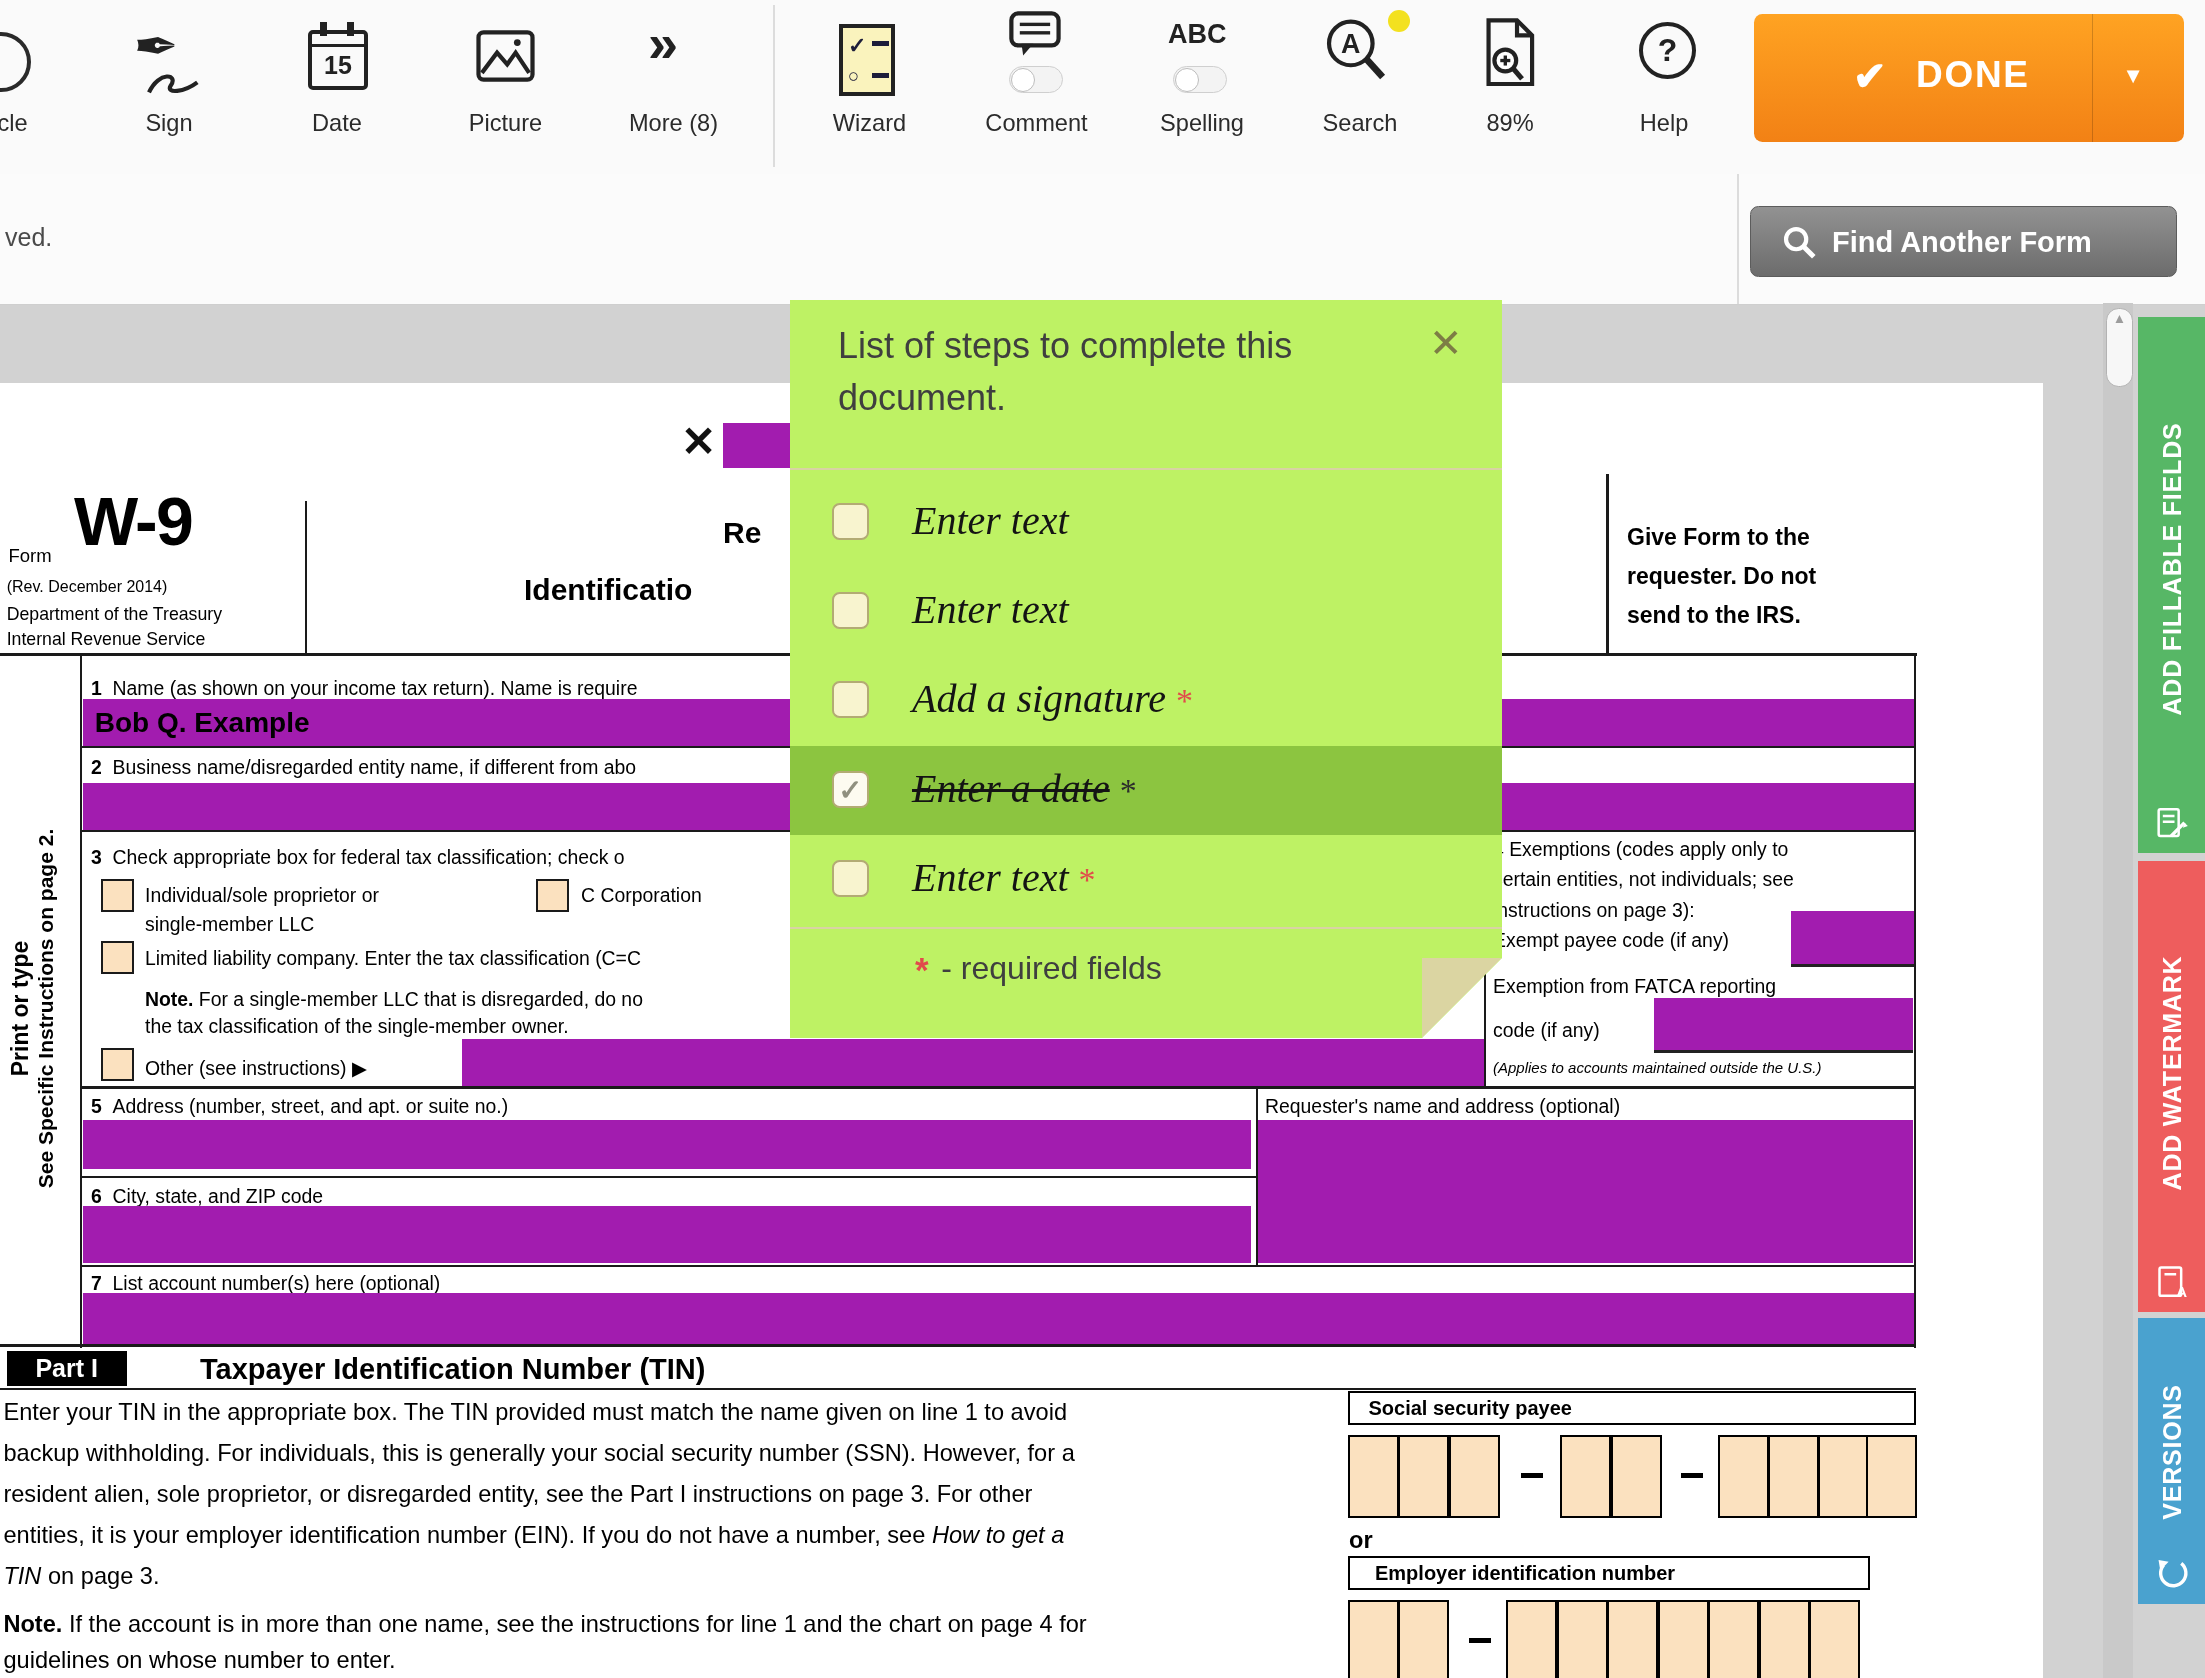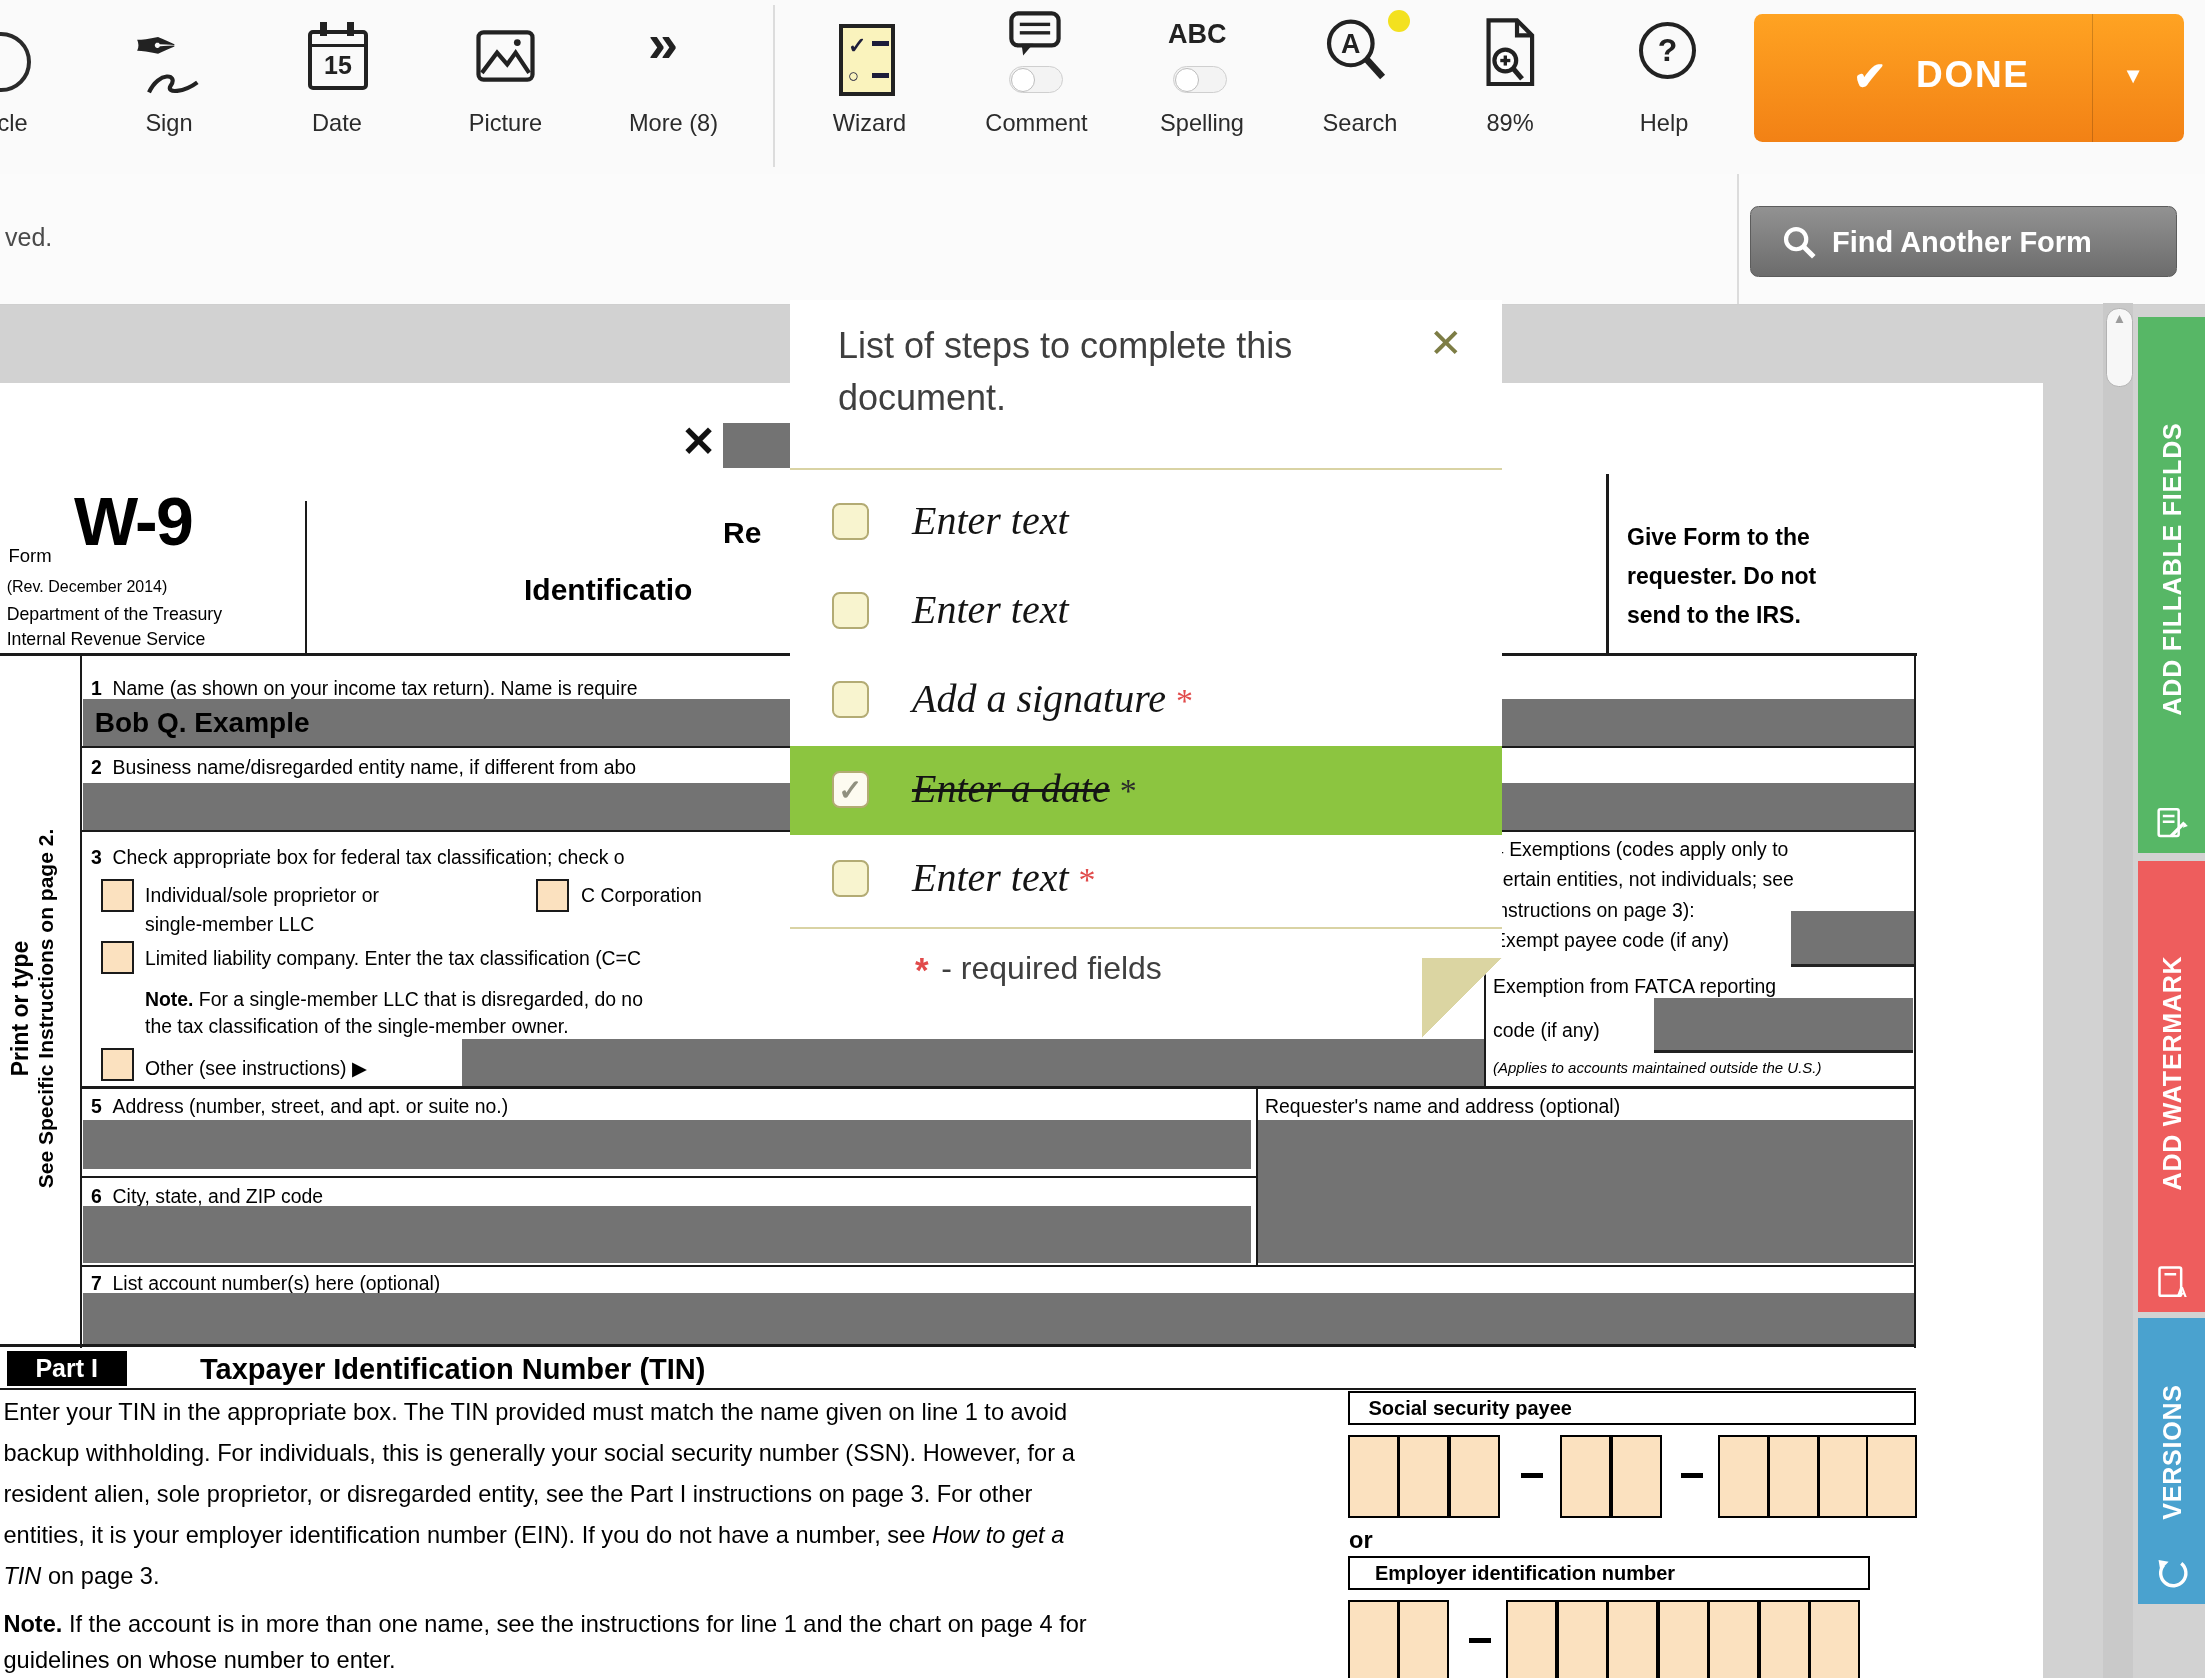--- a/index.html
+++ b/index.html
@@ -14,32 +14,32 @@
   .toggle .knob{position:absolute;left:0.8px;top:0.8px;width:22px;height:22px;border-radius:50%;background:#ffffff;border:0.8px solid #bdbdbd;}
   .done-btn{left:1754px;top:13.5px;width:430px;height:128px;border-radius:8.4px;
             background:linear-gradient(#ffa322,#f28115);color:#fff;font-weight:bold;}
   .done-caret{position:absolute;right:6.7px;top:0;width:84px;height:128px;border-left:1.7px solid rgba(0,0,0,.18);}
   
   .statusbar{left:0;top:174px;width:2205px;height:130px;background:#fbfbfb;border-bottom:0.8px solid #cfcfcf;}
   .find-btn{left:1750px;top:32px;width:425px;height:69px;border-radius:8.4px;border:0.8px solid #5c5c5c;
             background:linear-gradient(#929292,#6c6c6c);color:#fff;font-weight:bold;font-size:29px;}
   
   .page{left:0px;top:383px;width:2043px;height:1296px;background:#ffffff;overflow:hidden;}
-  .ff{background:#737373;}  
+  .ff{background:#a21caf;}  
   .flabel{font-size:19.4px;color:#000;white-space:nowrap;}
   .fsmall{font-size:19.4px;color:#000;white-space:nowrap;}
   .hline{background:#1a1a1a;}
   .vline{background:#1a1a1a;}
   .cb{width:29px;height:29px;border:2.5px solid #1a1a1a;background:#fbe1bf;}
   .paral{white-space:nowrap;font-size:23.6px;color:#000;}
   .cell{position:absolute;width:51px;height:83px;border:2.5px solid #000;background:#fbe1bf;box-sizing:border-box;}
   .dash{position:absolute;width:22px;height:5px;background:#000;}
   .boxlabel{border:2.5px solid #000;background:#fff;box-sizing:border-box;font-weight:bold;font-size:20px;white-space:nowrap;}
   
-  .popup{left:790px;top:300px;width:712px;height:738px;background:#ffffff;
+  .popup{left:790px;top:300px;width:712px;height:738px;background:#bef264;
          box-shadow:0 4.2px 13.5px rgba(0,0,0,.22);
          clip-path:polygon(0 0,100% 0,100% calc(100% - 80px),calc(100% - 80px) 100%,0 100%);}
   .popup-title{font-size:36px;color:#3f3f3f;line-height:52px;}
   .pitem{position:absolute;left:0;width:712px;height:89px;}
   .pitem.green{background:#8cc540;}
   .pcheck{position:absolute;left:42px;top:25px;width:37px;height:37px;border:2.5px solid #b3ab74;border-radius:7.6px;background:#f8f4cf;box-sizing:border-box;text-align:center;}
   .pcheck.checked{background:#fdfbf0;color:#90907f;font-size:29px;font-weight:bold;line-height:34px;}
   .ptext{position:absolute;left:122px;top:18.5px;font-family:"Liberation Serif",serif;font-style:italic;font-size:40px;color:#141414;white-space:nowrap;}
   .star-red{color:#e14b4b;}
   .star-dark{color:#2c2c2c;}

